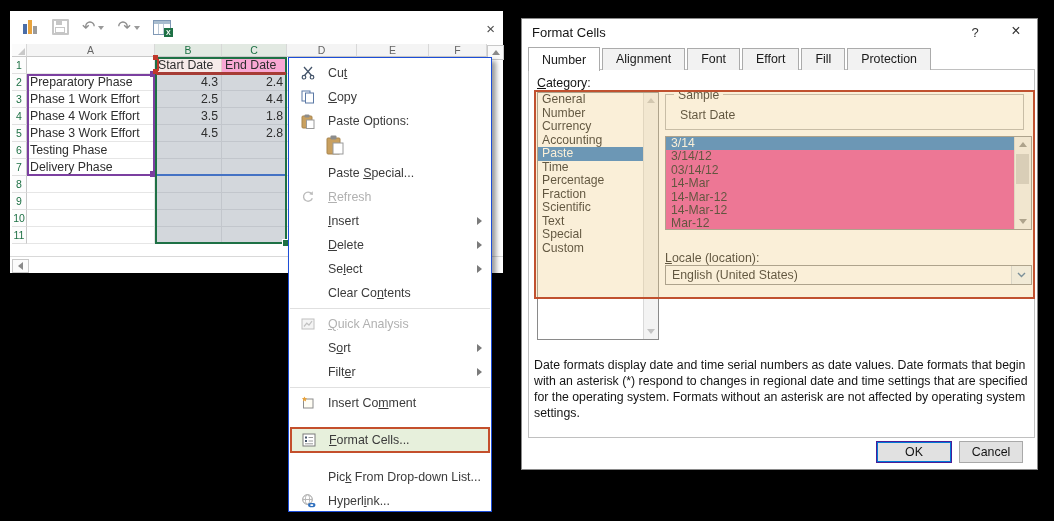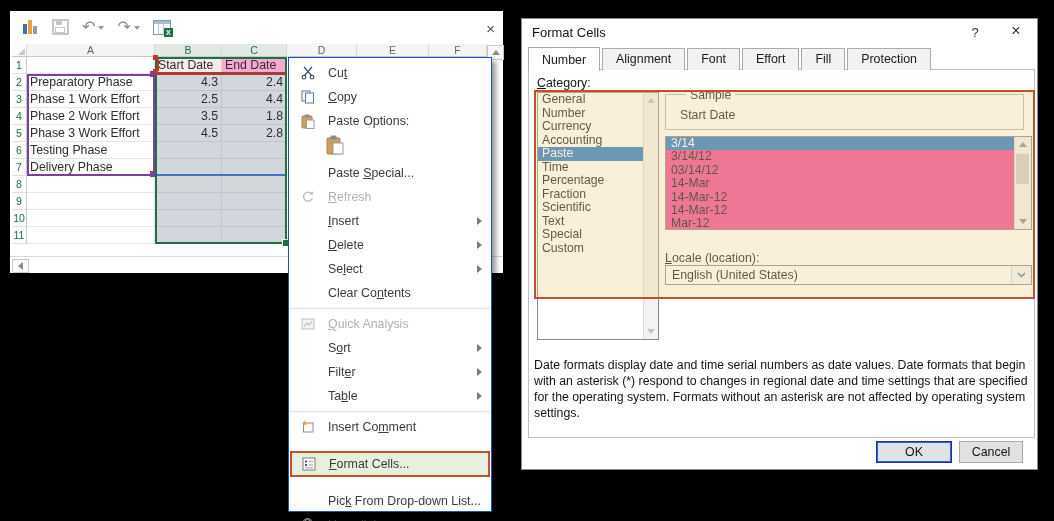--- a/index.html
+++ b/index.html
@@ -88,21 +88,21 @@
   .tab.active{background:#fff;padding-top:5px;margin-bottom:-1px;z-index:3;}
   #tabpage{left:6px;top:50px;width:505px;height:367px;border:1px solid #c0c0c0;background:#fff;box-sizing:content-box;}
   #cat-label{left:8px;top:6px;font-size:12.4px;color:#141414;}
   #cat-list{left:8px;top:22px;width:122px;height:248px;border:1px solid #8a8a8a;background:#fff;box-sizing:border-box;overflow:hidden;position:absolute;}
   .cat-item{height:13.5px;font-size:12.2px;line-height:13.5px;padding-left:4px;color:#141414;white-space:nowrap;}
   .cat-item.sel{background:#2578c9;color:#fff;}
   #cat-scroll{position:absolute;right:0;top:0;bottom:0;width:14px;background:#f3f3f3;border-left:1px solid #d9d9d9;}
   #cat-scroll .tri-up{border-bottom-color:#c2c2c2;position:absolute;top:5px;left:3px;}
   #cat-scroll .tri-down{border-top-color:#c2c2c2;position:absolute;bottom:5px;left:3px;}
   #sample-box{left:136px;top:24px;width:359px;height:36px;border:1px solid #b3b3b3;position:absolute;box-sizing:border-box;}
-  #sample-legend{position:absolute;left:8px;top:-7px;background:#fff;padding:0 4px;font-size:12.2px;color:#141414;margin-left:12px;}
+  #sample-legend{position:absolute;left:8px;top:-7px;background:#fff;padding:0 4px;font-size:12.2px;color:#141414;}
   #sample-value{position:absolute;left:14px;top:13px;font-size:12.3px;color:#141414;}
   #type-label{left:136px;top:65px;font-size:12.4px;color:#141414;}
   #type-list{left:136px;top:66px;width:367px;height:94px;border:1px solid #8a8a8a;background:#ec4899;box-sizing:border-box;overflow:hidden;position:absolute;}
   .type-item{height:13.4px;font-size:12.2px;line-height:13.4px;padding-left:5px;color:#141414;white-space:nowrap;}
   .type-item.sel{background:#2578c9;color:#fff;}
   #type-scroll{position:absolute;right:0;top:0;bottom:0;width:16px;background:#f1f1f1;border-left:1px solid #d9d9d9;}
   #type-scroll .btn{position:absolute;left:0;width:15px;height:15px;display:flex;align-items:center;justify-content:center;}
   #type-thumb{position:absolute;left:1px;top:17px;width:13px;height:30px;background:#cdcdcd;}
   #locale-label{left:136px;top:181px;font-size:12.4px;color:#141414;}
   #locale-combo{left:136px;top:195px;width:367px;height:20px;border:1px solid #8a8a8a;position:absolute;box-sizing:border-box;background:#fff;}
@@ -180,21 +180,21 @@
           <div class="gc gut w-gut">3</div>
           <div class="gc w-a">Phase 1 Work Effort</div>
           <div class="gc w-b cell-sel num">2.5</div>
           <div class="gc w-c cell-sel num">4.4</div>
           <div class="gc w-d"></div>
           <div class="gc w-e"></div>
           <div class="gc w-f"></div>
         </div>
         <div class="grid-row">
           <div class="gc gut w-gut">4</div>
-          <div class="gc w-a">Phase 2 Work Effort</div>
+          <div class="gc w-a">Phase 4 Work Effort</div>
           <div class="gc w-b cell-sel num">3.5</div>
           <div class="gc w-c cell-sel num">1.8</div>
           <div class="gc w-d"></div>
           <div class="gc w-e"></div>
           <div class="gc w-f"></div>
         </div>
         <div class="grid-row">
           <div class="gc gut w-gut">5</div>
           <div class="gc w-a">Phase 3 Work Effort</div>
           <div class="gc w-b cell-sel num">4.5</div>
@@ -361,25 +361,20 @@
       <span class="lbl"><span class="ac">Q</span>uick Analysis</span>
     </div>
     <div class="mi">
       <span class="ico"></span>
       <span class="lbl">S<span class="ac">o</span>rt</span>
       <span class="sub"></span>
     </div>
     <div class="mi">
       <span class="ico"></span>
       <span class="lbl">Filt<span class="ac">e</span>r</span>
-      <span class="sub"></span>
-    </div>
-    <div class="mi">
-      <span class="ico"></span>
-      <span class="lbl">Ta<span class="ac">b</span>le</span>
       <span class="sub"></span>
     </div>
     <div class="menu-sep"></div>
     <div class="mi">
       <span class="ico">
         <svg width="14" height="14" viewBox="0 0 14 14">
           <rect x="2.5" y="3" width="9.5" height="9" fill="#fffdf4" stroke="#8c8c8c"></rect>
           <path d="M3.5 0.5 l0.8 1.6 1.8 .25-1.3 1.25.3 1.8-1.6-.85-1.6.85.3-1.8L.9 2.35l1.8-.25z" fill="#e8a33d"></path>
         </svg>
       </span>

